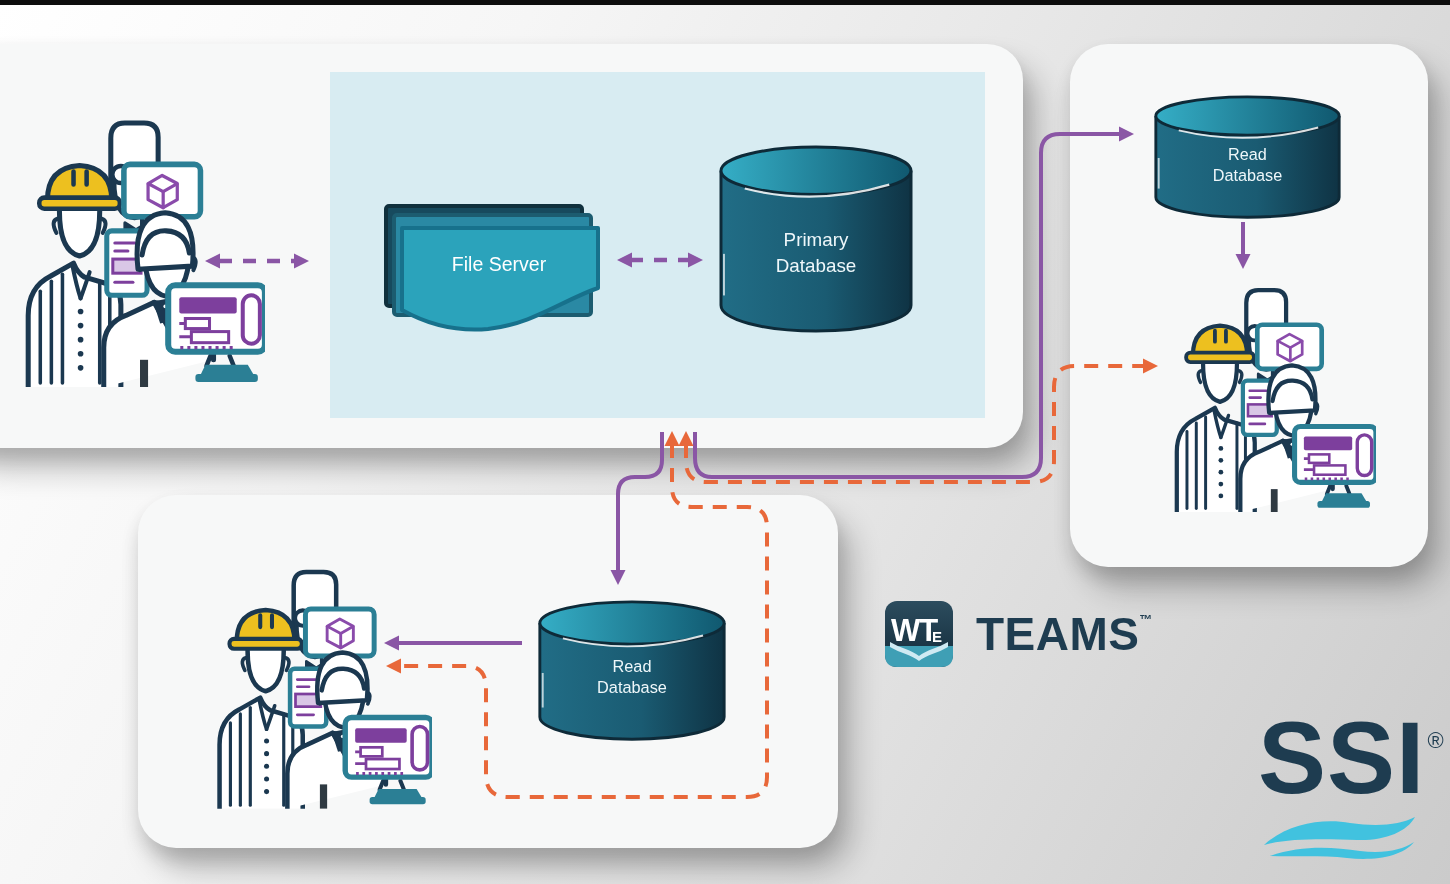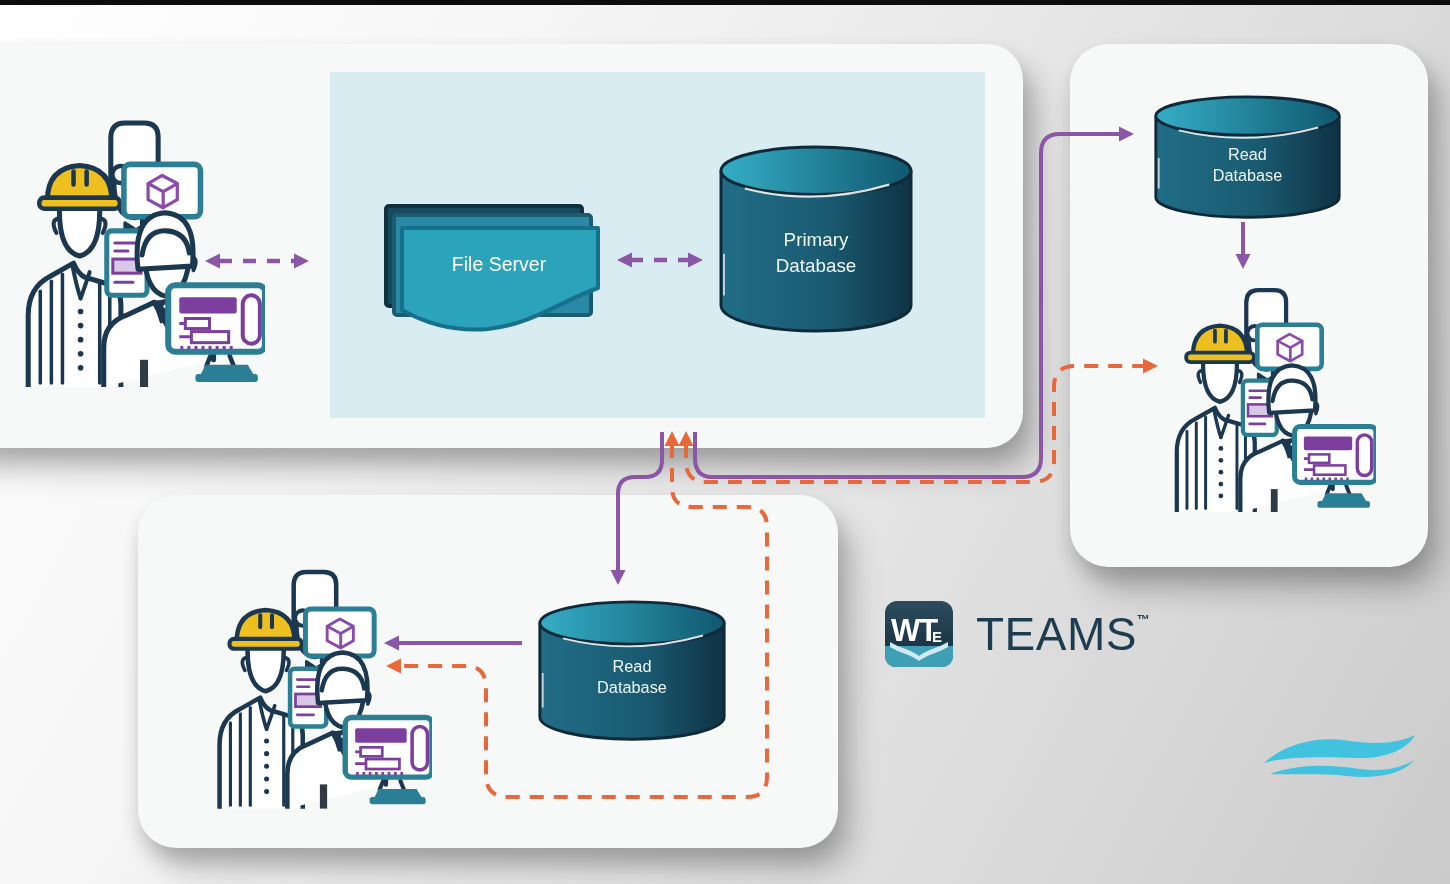--- a/index.html
+++ b/index.html
@@ -21,21 +21,21 @@
     position:absolute;left:380px;top:28px;width:655px;height:346px;
     background:#d8ecf2;
   }
   .abs{position:absolute;}
   svg{display:block;}
   .connectors{position:absolute;left:0;top:0;pointer-events:none;}
   
   .brand-wst{position:absolute;left:884px;top:600px;display:flex;align-items:center;}
   .wst-word{margin-left:22px;color:#1e3c50;font-size:46px;letter-spacing:.5px;white-space:nowrap;display:flex;align-items:flex-start;line-height:1;}
   .wst-bold{font-weight:bold;}
-  .wst-light{font-weight:normal;}
+  .wst-light{font-weight:bold;}
   .wst-tm{font-size:13px;font-weight:bold;margin-top:2px;}
   
   .brand-ssi{position:absolute;left:1258px;top:718px;}
   .ssi-row{display:flex;align-items:flex-start;color:#1e3c50;line-height:.8;}
   .ssi-word{font-size:102px;font-weight:bold;letter-spacing:1px;}
   .ssi-reg{font-size:22px;margin-top:14px;margin-left:2px;}
   .ssi-wave{margin-top:14px;margin-left:4px;}
   text{font-family:"Liberation Sans", sans-serif;}
 </style>
 </head>
@@ -300,18 +300,22 @@
       <text x="7" y="41" font-size="31" font-weight="bold" fill="#ffffff" letter-spacing="-1">WT</text>
       <text x="48" y="42" font-size="15" font-weight="bold" fill="#ffffff">E</text>
     </svg>
     <div class="wst-word">
         <span class="wst-light">TEAMS</span>
         <span class="wst-tm">™</span>
     </div>
   </div>
 
   <div class="brand-ssi">
+    <div class="ssi-row">
+      <span class="ssi-word">SSI</span>
+      <span class="ssi-reg">®</span>
+    </div>
     <svg class="ssi-wave" width="155" height="46" viewBox="0 0 155 46">
       <path d="M2,31 C25,10 60,4 88,9 C115,13 138,11 153,3 C145,18 122,27 95,26 C65,25 25,24 2,31 Z" fill="#41c2df"></path>
       <path d="M8,42 C40,31 70,33 98,37 C122,40 140,36 152,28 C140,43 112,47 85,44 C60,41 30,43 8,42 Z" fill="#41c2df"></path>
     </svg>
   </div>
 </div>
 
 </body></html>

